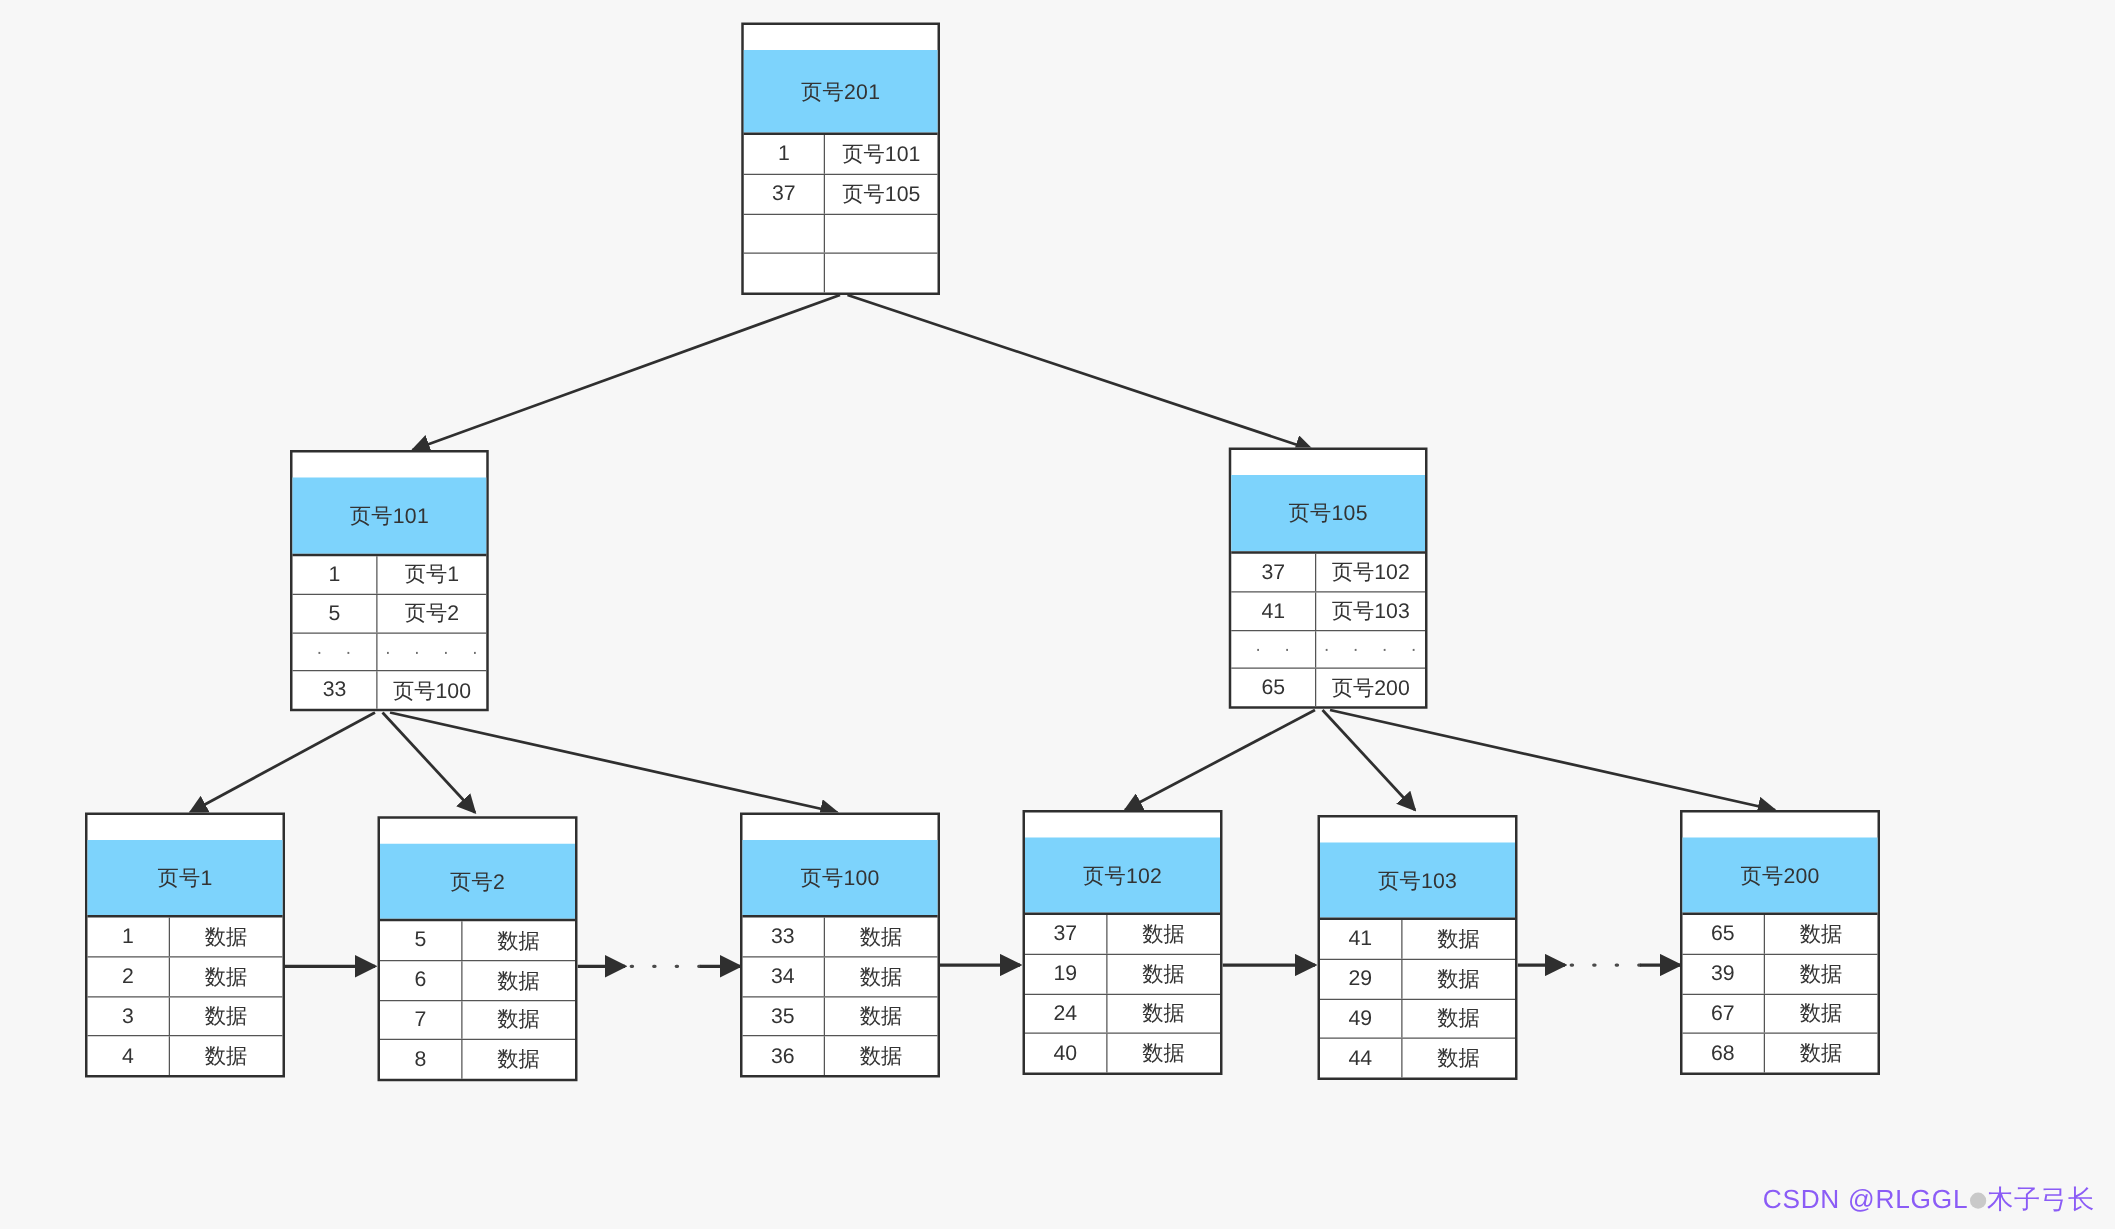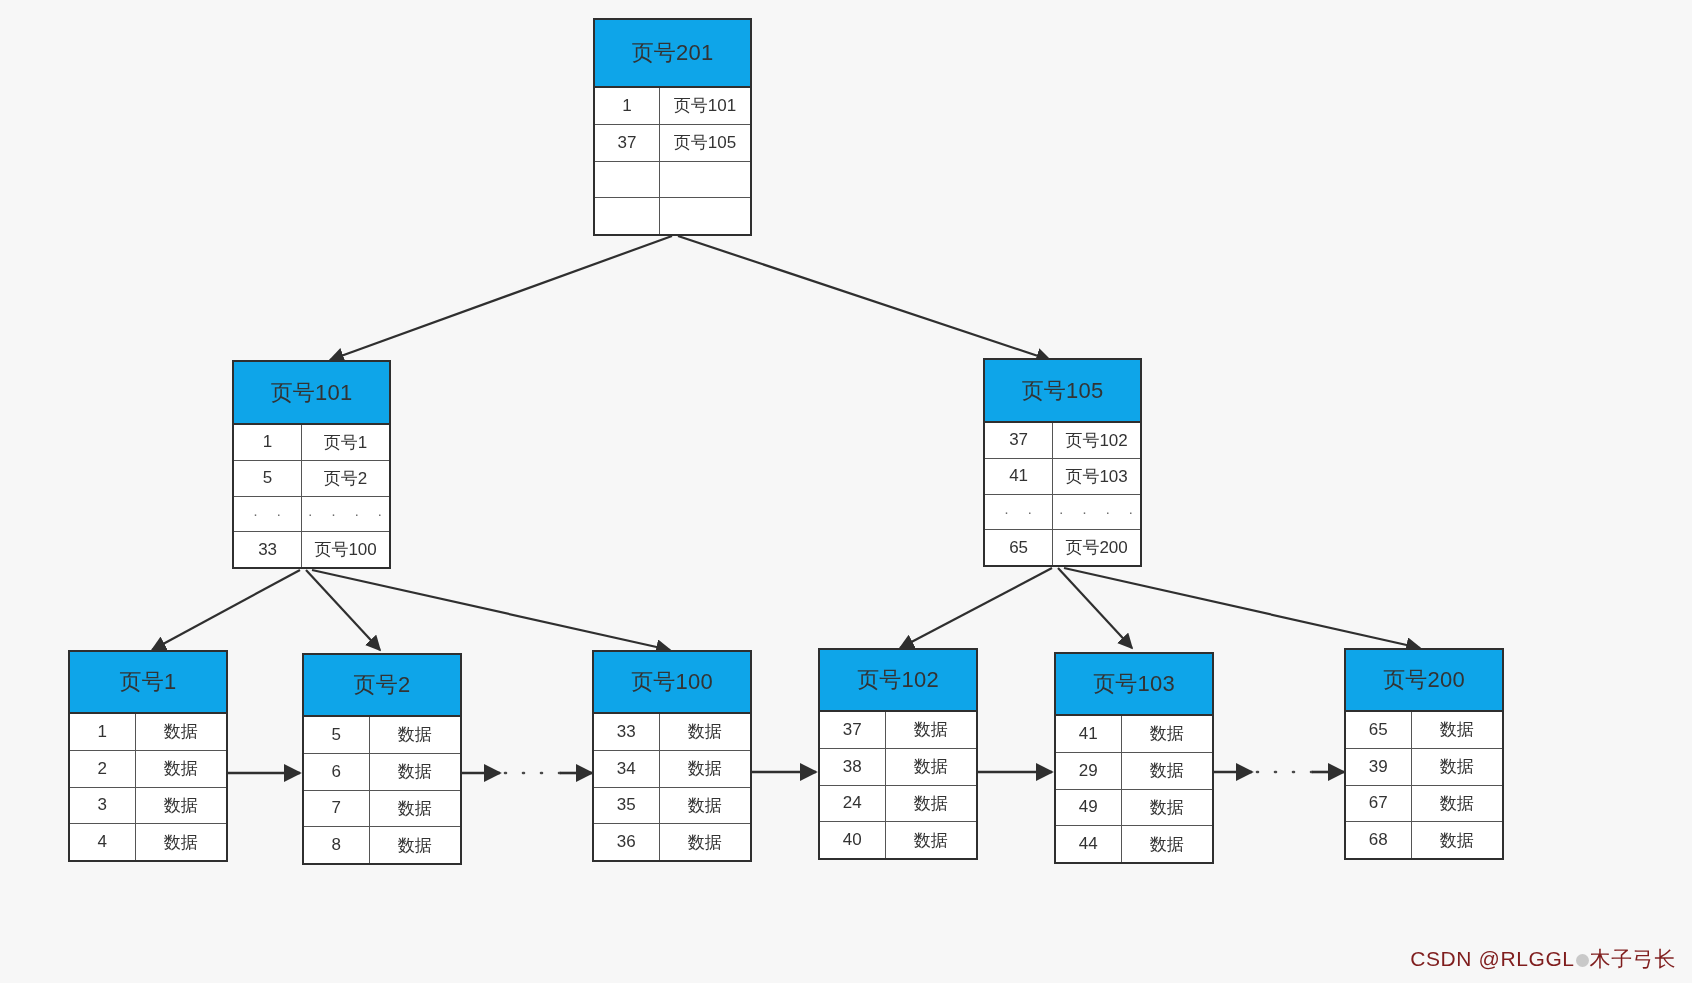--- a/index.html
+++ b/index.html
@@ -34,25 +34,26 @@
     border: 2px solid #2f2f2f;
     box-sizing: border-box;
     display: flex;
     flex-direction: column;
   }
   .node-header {
     flex: 0 0 auto;
     display: flex;
     align-items: center;
     justify-content: center;
-    font-size: 22px;
+    font-size: 17px;
     color: #333333;
     letter-spacing: 0.2px;
-    background: #0ea5e9;
-    box-sizing: border-box;
+    background: #7dd3fc;
+    box-sizing: border-box;
+    margin-top: 20px;
   }
   .node-rows {
     flex: 1 1 auto;
     display: flex;
     flex-direction: column;
     border-top: 2px solid #2f2f2f;
     box-sizing: border-box;
   }
   .node-row {
     flex: 1 1 0;
@@ -87,21 +88,21 @@
     padding-left: 6px;
   }
   .node.root .cell-key { flex: 0 0 42%; }
   .node.leaf .cell-key { flex: 0 0 42%; }
 
   .watermark {
     position: absolute;
     right: 16px;
     bottom: 10px;
     font-size: 21px;
-    color: #7f1d1d;
+    color: #8b5cf6;
     letter-spacing: 0.6px;
     white-space: nowrap;
   }
   .wm-dot {
     display: inline-block;
     width: 13px;
     height: 13px;
     border-radius: 50%;
     background: #c9c9c9;
     vertical-align: -1px;
@@ -289,21 +290,21 @@
   </div>
 
   <div class="node leaf" style="left:818px; top:648px; width:160px; height:212px;">
     <div class="node-header" style="height:60px;">页号102</div>
     <div class="node-rows">
       <div class="node-row">
         <div class="cell cell-key">37</div>
         <div class="cell cell-val">数据</div>
       </div>
       <div class="node-row">
-        <div class="cell cell-key">38</div>
+        <div class="cell cell-key">19</div>
         <div class="cell cell-val">数据</div>
       </div>
       <div class="node-row">
         <div class="cell cell-key">24</div>
         <div class="cell cell-val">数据</div>
       </div>
       <div class="node-row">
         <div class="cell cell-key">40</div>
         <div class="cell cell-val">数据</div>
       </div>

